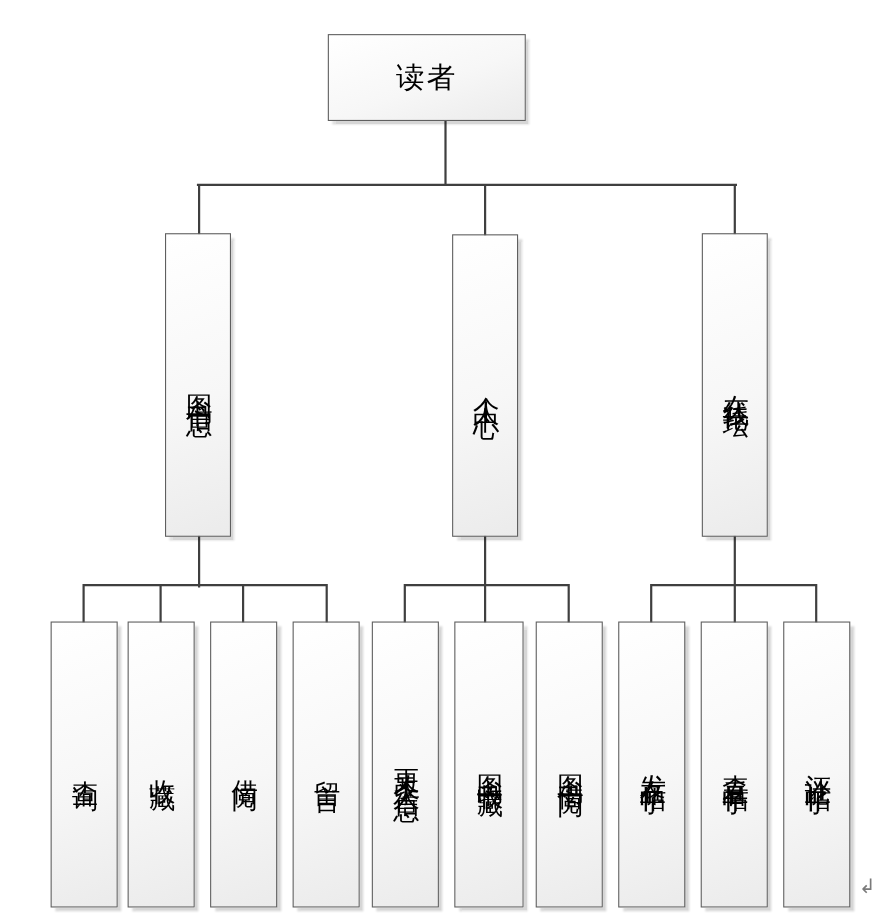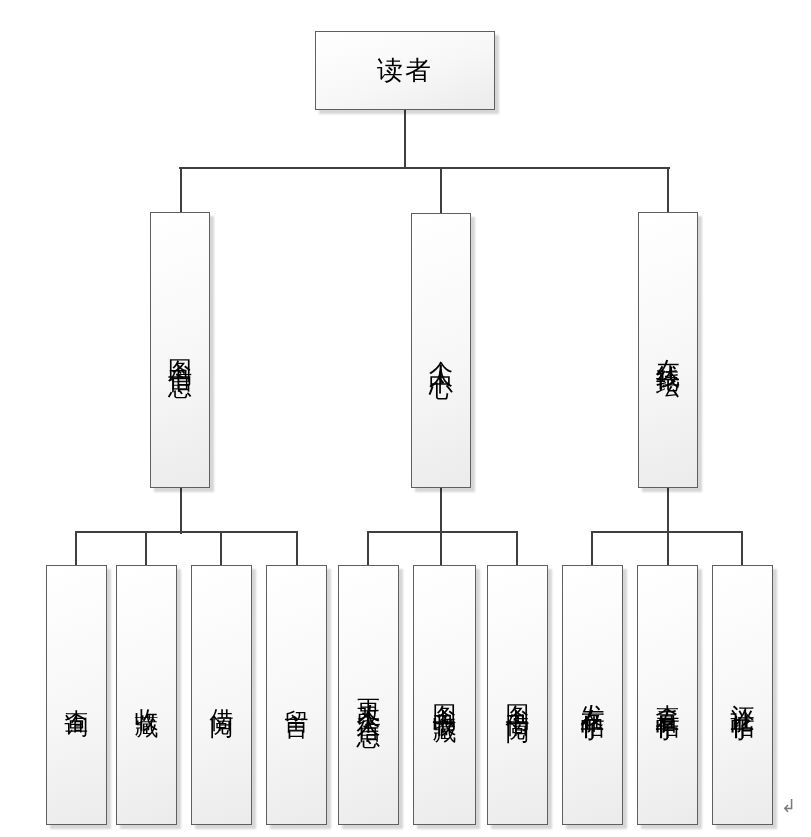--- a/index.html
+++ b/index.html
@@ -64,21 +64,21 @@
              M221 532 V565
              M297 532 V565
              M368 532 H517
              M368 532 V565
              M517 532 V565
              M592 532 H742
              M592 532 V565
              M742 532 V565" fill="none" stroke="#3f3f3f" stroke-width="2" stroke-linecap="square"></path>
   </svg>
 
-  <div class="node root" style="left:315px; top:31px; width:180px; height:79px;">
+  <div class="node root" style="left:298px; top:31px; width:180px; height:79px;">
     <span>读者</span>
   </div>
 
   <div class="node" style="left:150px; top:212px; width:60px; height:276px;">
     <span class="vt">图书信息</span>
   </div>
   <div class="node" style="left:411px; top:213px; width:60px; height:275px;">
     <span class="vt">个人中心</span>
   </div>
   <div class="node" style="left:638px; top:212px; width:60px; height:276px;">

